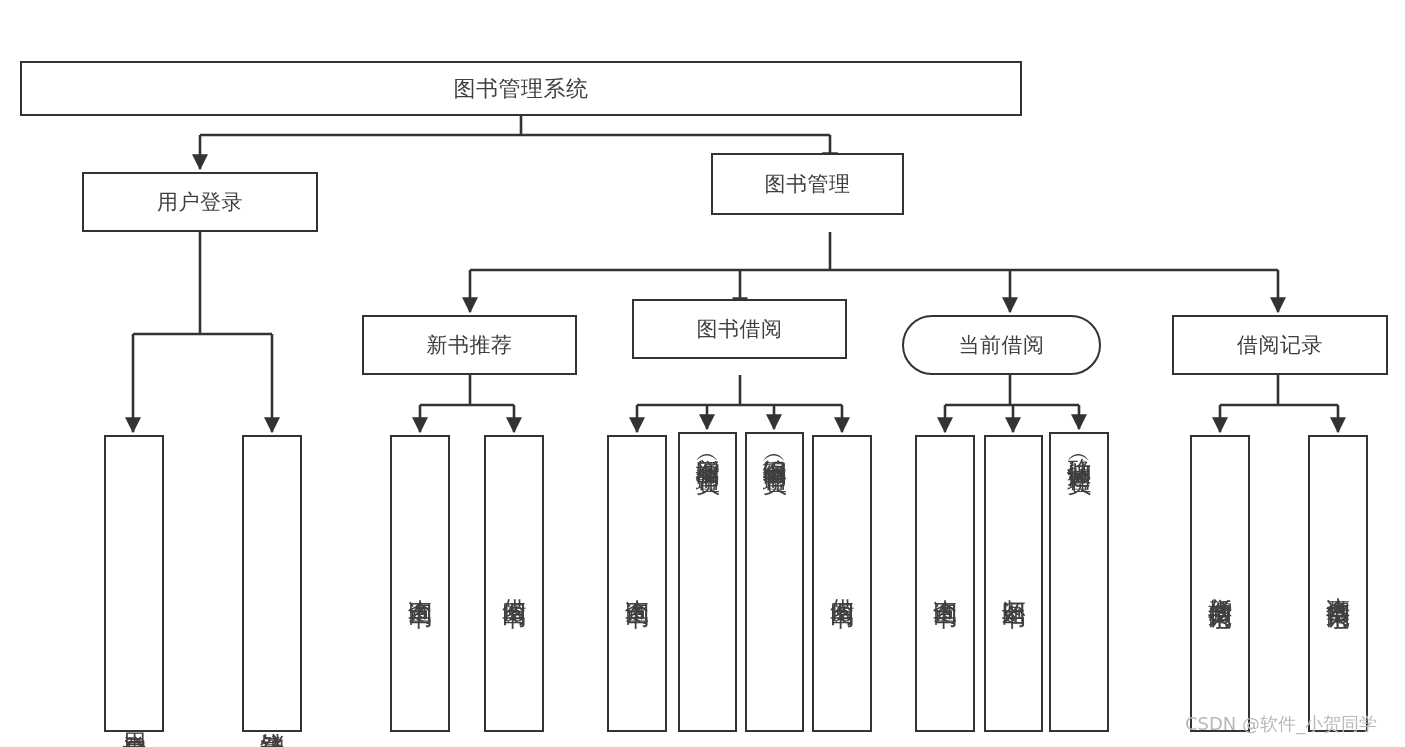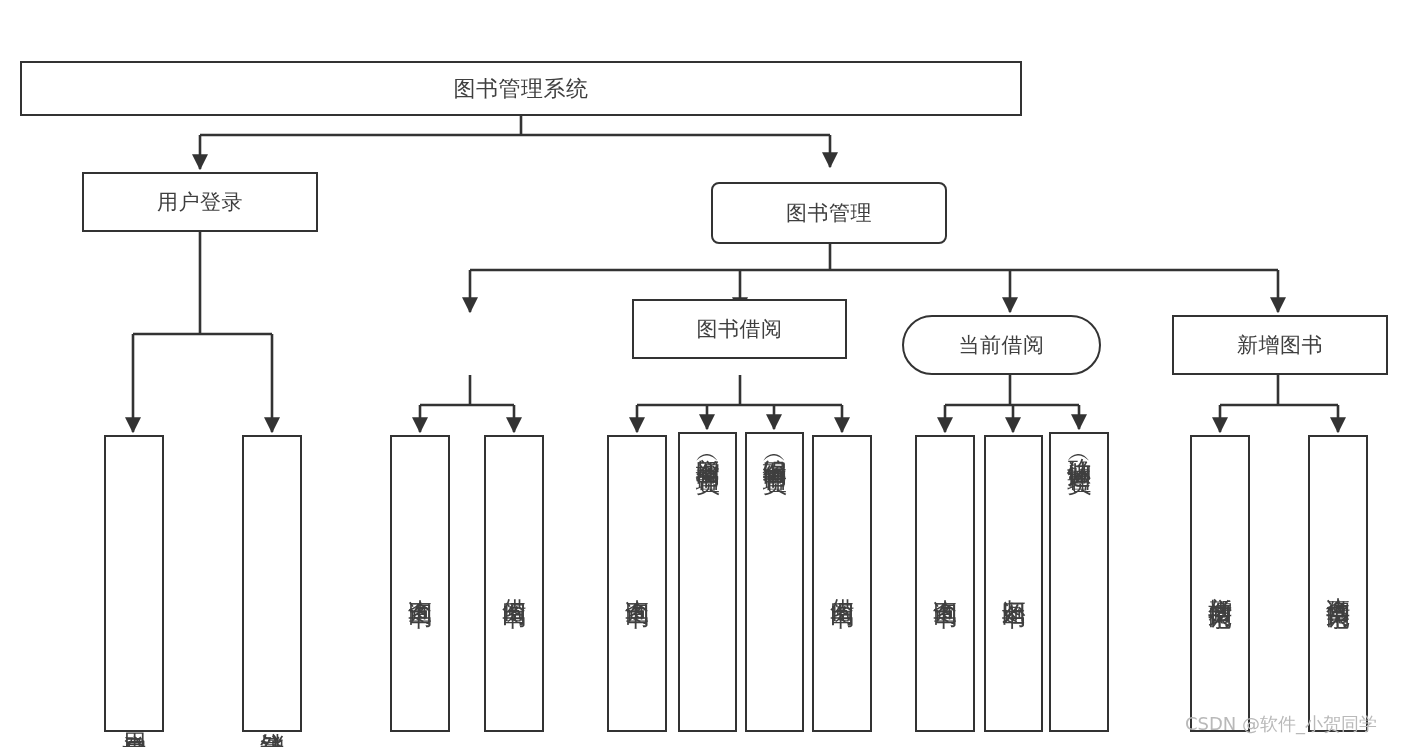--- a/index.html
+++ b/index.html
@@ -143,32 +143,35 @@
     </g>
   </svg>
 
   <div class="node horiz root" style="left:20px; top:13px; width:1002px; height:55px;margin-top:48px;">
     <span class="node-label">图书管理系统</span>
   </div>
 
   <div class="node horiz" style="left:82px; top:172px; width:236px; height:60px;">
     <span class="node-label">用户登录</span>
   </div>
-  <div class="node horiz" style="left:711px; top:182px; width:236px; height:62px;border-radius:8px;">
+  <div class="node horiz" style="left:711px; top:153px; width:193px; height:62px;">
     <span class="node-label">图书管理</span>
   </div>
 
+  <div class="node horiz" style="left:362px; top:315px; width:215px; height:60px;">
+    <span class="node-label">新书推荐</span>
+  </div>
   <div class="node horiz" style="left:632px; top:299px; width:215px; height:60px;">
     <span class="node-label">图书借阅</span>
   </div>
   <div class="node horiz" style="left:902px; top:315px; width:199px; height:60px;border-radius:30px;">
     <span class="node-label">当前借阅</span>
   </div>
   <div class="node horiz" style="left:1172px; top:315px; width:216px; height:60px;">
-    <span class="node-label">新增图书</span>
+    <span class="node-label">借阅记录</span>
   </div>
 
   <div class="node vert bottomed" style="left:104px; top:435px; width:60px; height:297px;">
     <span class="node-label">用户登录</span>
   </div>
   <div class="node vert bottomed" style="left:242px; top:435px; width:60px; height:297px;">
     <span class="node-label">注销登录</span>
   </div>
 
   <div class="node vert" style="left:390px; top:435px; width:60px; height:297px;">

